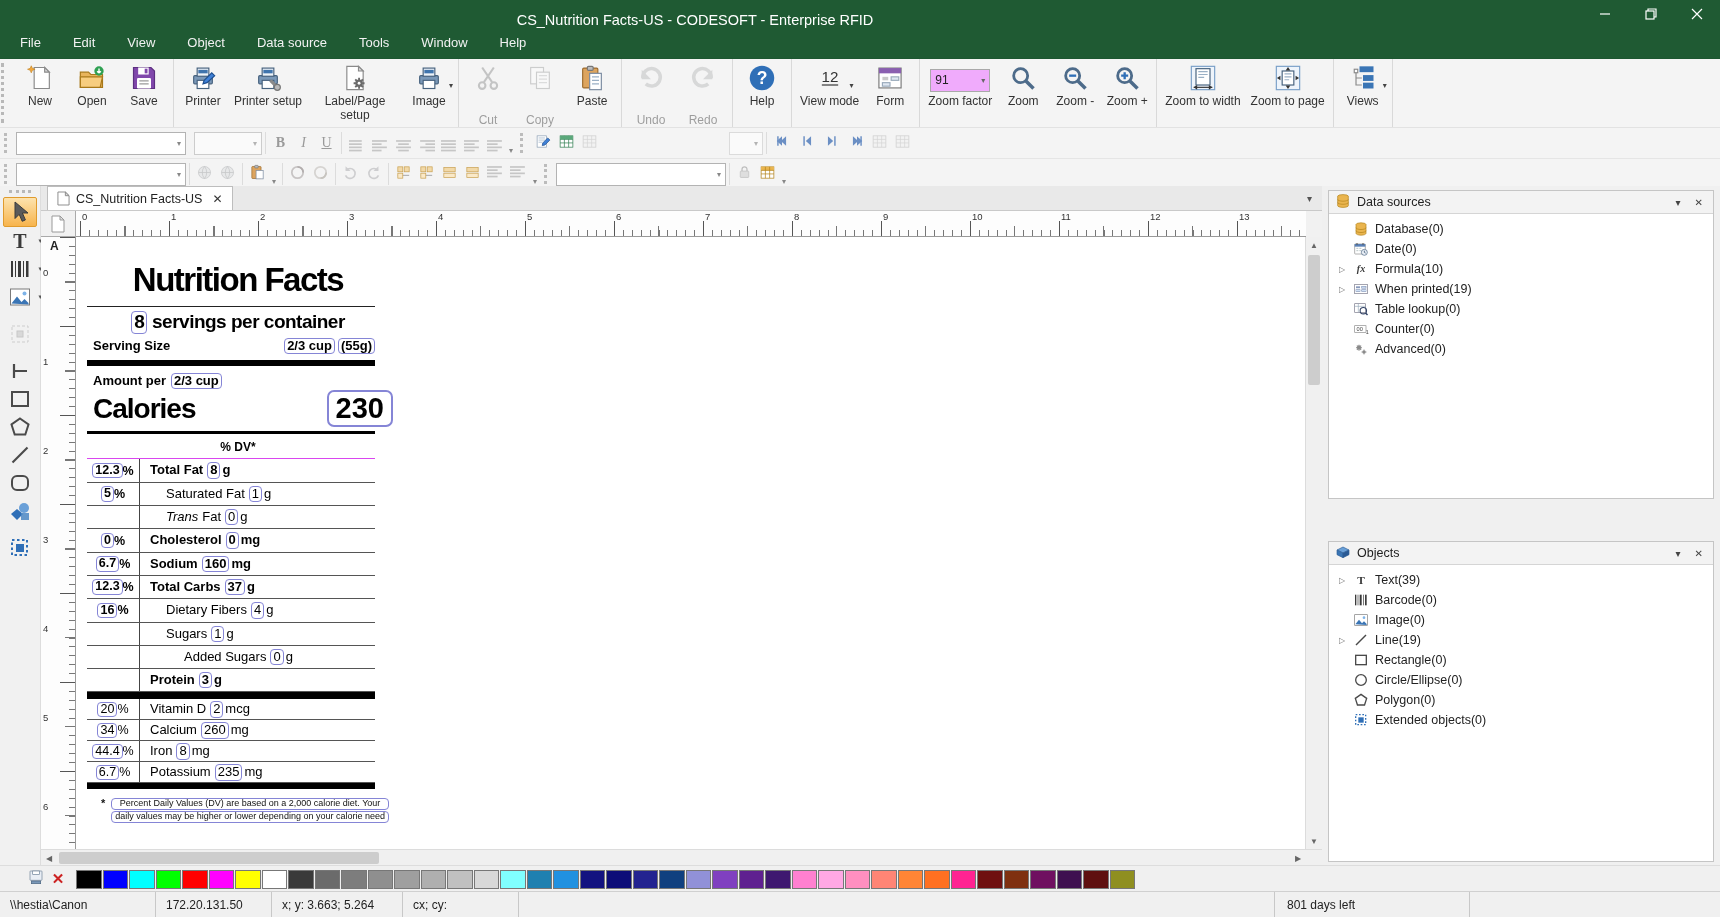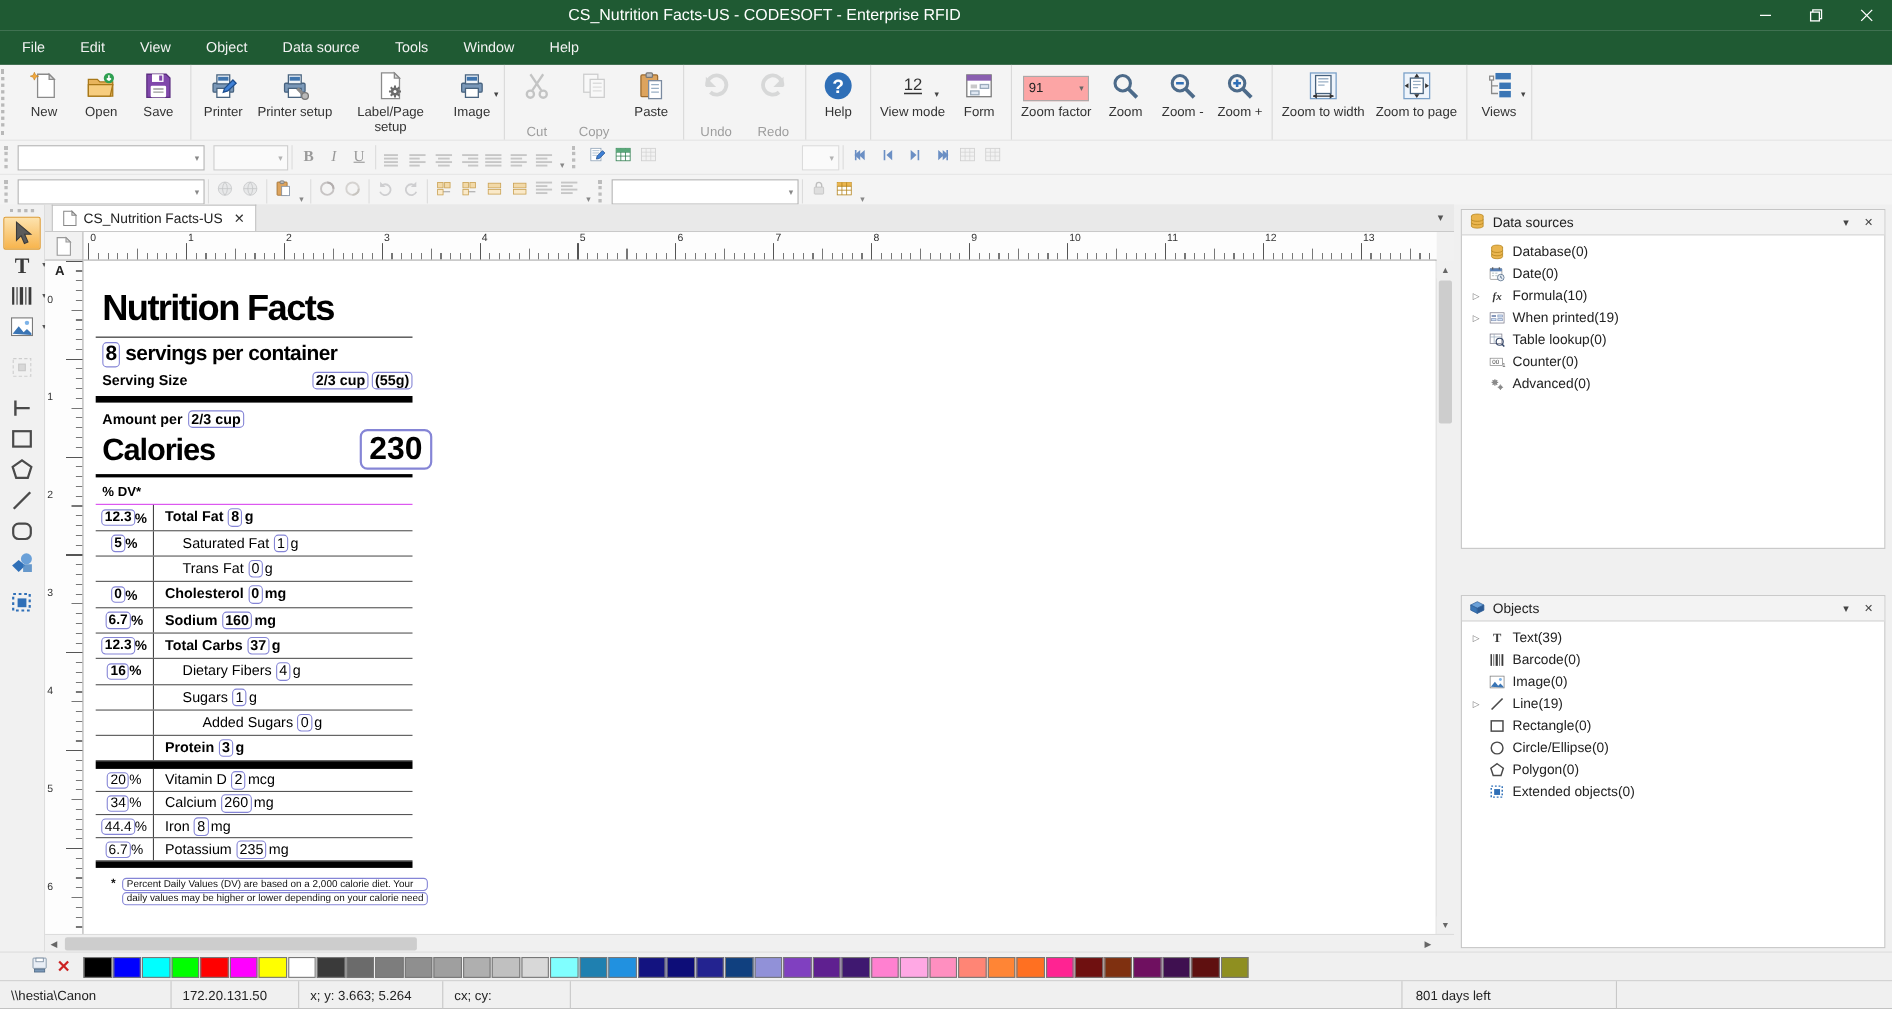--- a/index.html
+++ b/index.html
@@ -1,38 +1,38 @@
 <!DOCTYPE html>
 <html><head>
 <meta charset="utf-8">
 <style>
   html,body{margin:0;padding:0;background:#444;}
   .app{position:relative;width:1720px;height:917px;background:#f0f0f0;
        font-family:"Liberation Sans",sans-serif;overflow:hidden;user-select:none;}
   
-  .titlebar{height:28px;background:#1f5a33;display:flex;align-items:center;color:#fff;position:relative;}
+  .titlebar{height:28px;background:#1f5a33;display:flex;align-items:flex-end;color:#fff;position:relative;}
   .titlebar .title{position:absolute;left:0;right:0;text-align:center;font-size:14.5px;color:#fff;
                    transform:translateX(-165px);}
   .win-controls{margin-left:auto;display:flex;height:100%;z-index:2;}
   .win-btn{width:46px;height:100%;display:flex;align-items:center;justify-content:center;color:#fff;}
   .win-btn svg{width:12px;height:12px;stroke:#fff;stroke-width:1.2;fill:none;}
   .menubar{height:30px;background:#1f5a33;display:flex;align-items:center;padding-left:4px;
            border-bottom:1px solid #16422523;}
   .menu-item{padding:0 16px;font-size:13px;color:#f2f2f2;line-height:30px;}
   
   .toolbar1{height:68px;background:#f4f4f4;border-bottom:1px solid #e2e2e2;display:flex;align-items:stretch;}
   .tb-grip{width:6px;margin:4px 1px;border-left:3px dotted #b8b8b8;}
   .tb-group{display:flex;align-items:flex-start;padding:2px 3px 0 3px;border-right:1px solid #d9d9d9;}
   .tb-btn{display:flex;flex-direction:column;align-items:center;padding:2px 5px;gap:2px;
           min-width:42px;max-width:86px;font-size:12px;color:#333;text-align:center;line-height:1.15;}
   .tb-btn .ic{width:32px;height:30px;position:relative;display:flex;align-items:center;justify-content:center;}
   .tb-btn .ic svg{width:28px;height:28px;}
   .tb-btn.disabled{opacity:.45;filter:grayscale(.95);gap:21px;}
   .tb-dd{position:absolute;right:-8px;bottom:3px;font-size:8px;color:#444;}
-  .tb-combo{width:58px;height:21px;background:#fca5a5;border:1px solid #a9a9a9;display:flex;align-items:center;
+  .tb-combo{width:58px;height:21px;background:#f0abfc;border:1px solid #a9a9a9;display:flex;align-items:center;
             font-size:12px;padding:0 4px;margin-top:5px;color:#222;}
   .tb-combo .car{margin-left:auto;font-size:8px;color:#666;}
   
   .toolbar2,.toolbar3{height:30px;background:#f4f4f4;border-bottom:1px solid #e5e5e5;display:flex;align-items:center;}
   .grip2{width:5px;height:20px;border-left:3px dotted #bcbcbc;margin:0 4px;}
   .fcombo{height:21px;background:#fff;border:1px solid #b3b3b3;display:flex;align-items:center;font-size:12px;
           color:#333;padding:0 4px;}
   .fcombo .car{margin-left:auto;font-size:8px;color:#888;}
   .mini{width:23px;height:22px;display:flex;align-items:center;justify-content:center;border-radius:2px;}
   .mini svg{width:17px;height:17px;}
@@ -45,21 +45,21 @@
   .main{position:absolute;top:186px;left:0;right:0;bottom:51px;display:flex;}
   .lefttools{width:40px;background:#f1f1f1;border-right:1px solid #ddd;display:flex;flex-direction:column;
              align-items:center;padding-top:2px;}
   .lt-grip{width:22px;border-top:3px dotted #b8b8b8;margin:2px 0 4px 0;}
   .lt-btn{width:32px;height:28px;display:flex;align-items:center;justify-content:center;position:relative;margin:0;}
   .lt-btn svg{width:24px;height:24px;}
   .lt-btn.active{background:linear-gradient(#fde3ae,#f7b44d);border:1px solid #e09b2d;border-radius:2px;}
   .lt-btn.disabled{opacity:.4;filter:grayscale(1);}
   .lt-dd{position:absolute;right:-6px;top:10px;font-size:7px;color:#555;}
   .lt-gap{height:9px;}
-  .docarea{flex:1;display:flex;flex-direction:column;min-width:0;background:#e9e9e9;}
+  .docarea{flex:1;display:flex;flex-direction:column;min-width:0;background:#e9e9e9;text-align:center;}
   
   .tabbar{height:24px;display:flex;align-items:flex-end;background:#e9e9e9;border-bottom:1px solid #c9c9c9;padding-left:6px;}
   .doctab{height:23px;background:#fff;border:1px solid #bdbdbd;border-bottom:none;display:flex;align-items:center;
           padding:0 9px;font-size:12.5px;color:#222;gap:6px;}
   .doctab svg{width:13px;height:15px;}
   .tab-x{font-size:12px;color:#333;margin-left:4px;}
   .tab-ov{margin-left:auto;margin-right:10px;font-size:10px;color:#555;align-self:center;}
   
   .rulerrow{height:26px;display:flex;background:#f6f6f6;}
   .corner{width:34px;border-right:1px solid #aaa;border-bottom:1px solid #aaa;background:#f1f1f1;
@@ -887,21 +887,21 @@
                   </div>
                   <div class="nname" style="padding-left:26px;">
                     <span>Saturated Fat</span>
                     <span class="databox">1</span>
                     <span class="nunit">g</span>
                   </div>
                 </div>
                 <div class="nrow">
                   <div class="npct"></div>
                   <div class="nname" style="padding-left:26px;">
-                    <span style="">Trans</span> 
+                    <span style="font-style:italic">Trans</span> 
                     <span>Fat</span>
                     <span class="databox">0</span>
                     <span class="nunit">g</span>
                   </div>
                 </div>
                 <div class="nrow">
                   <div class="npct">
                     <span class="databox">0</span>
                     <span>%</span>
                   </div>

